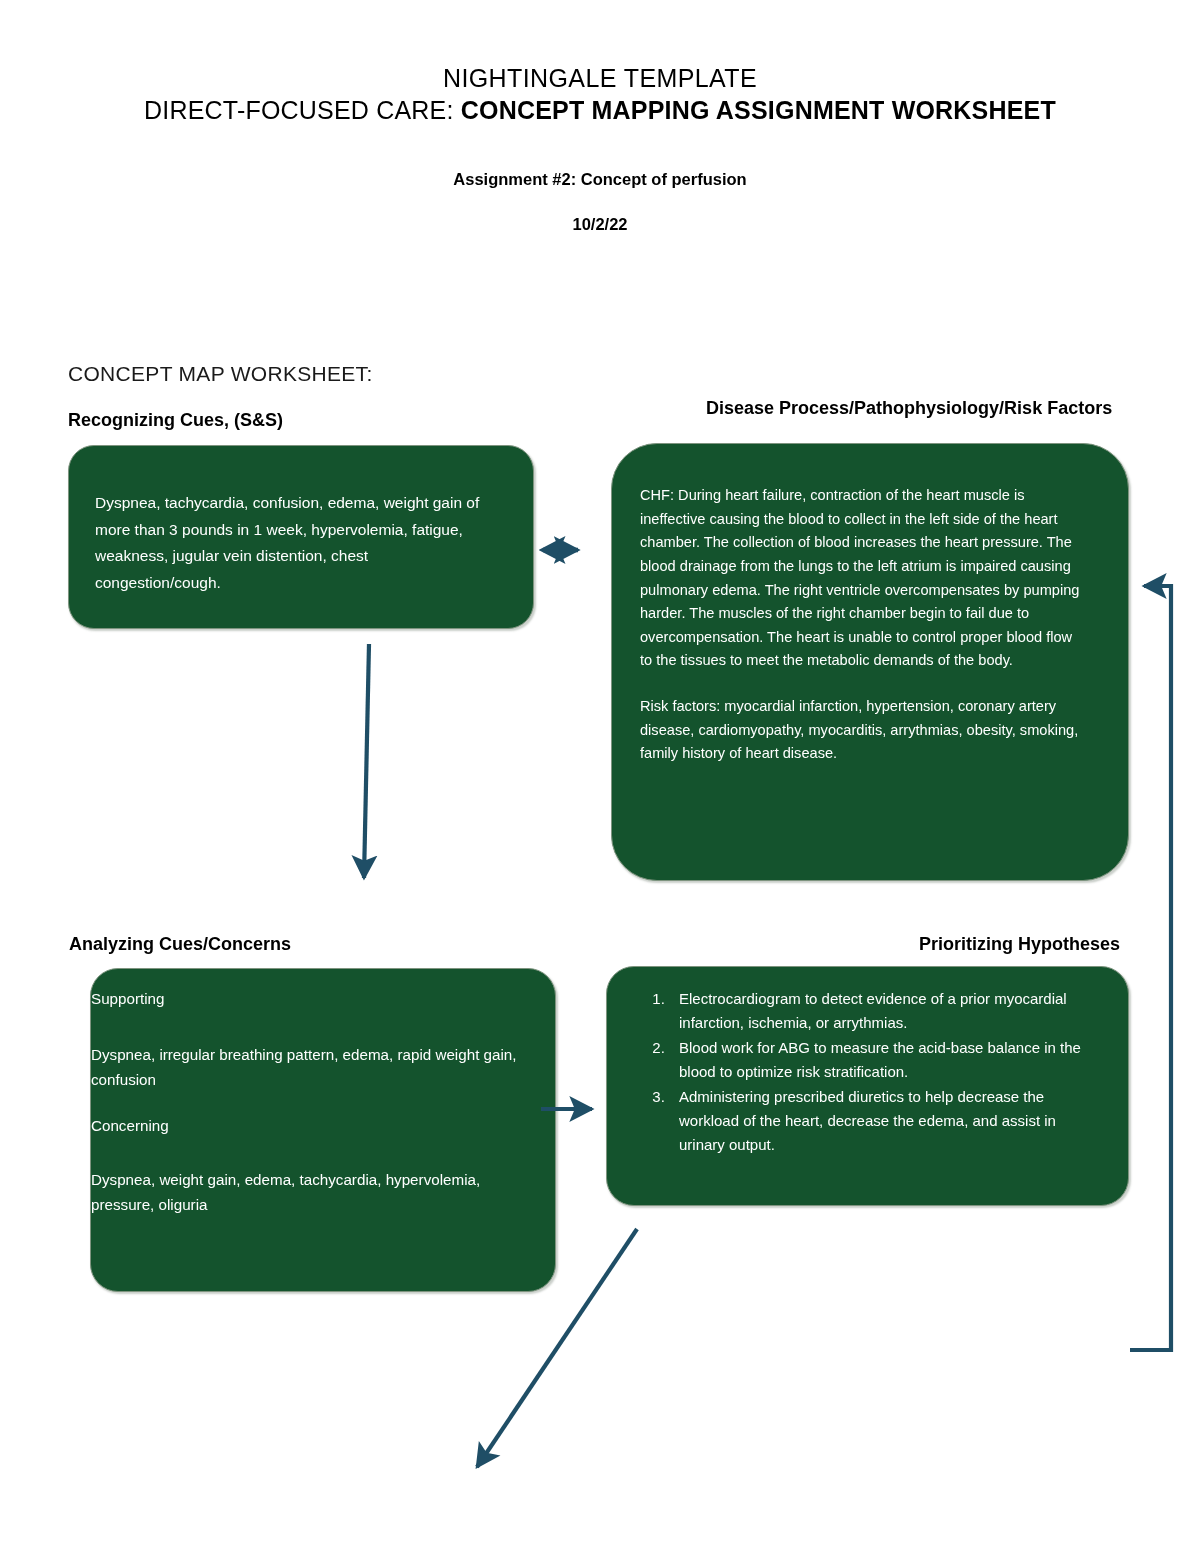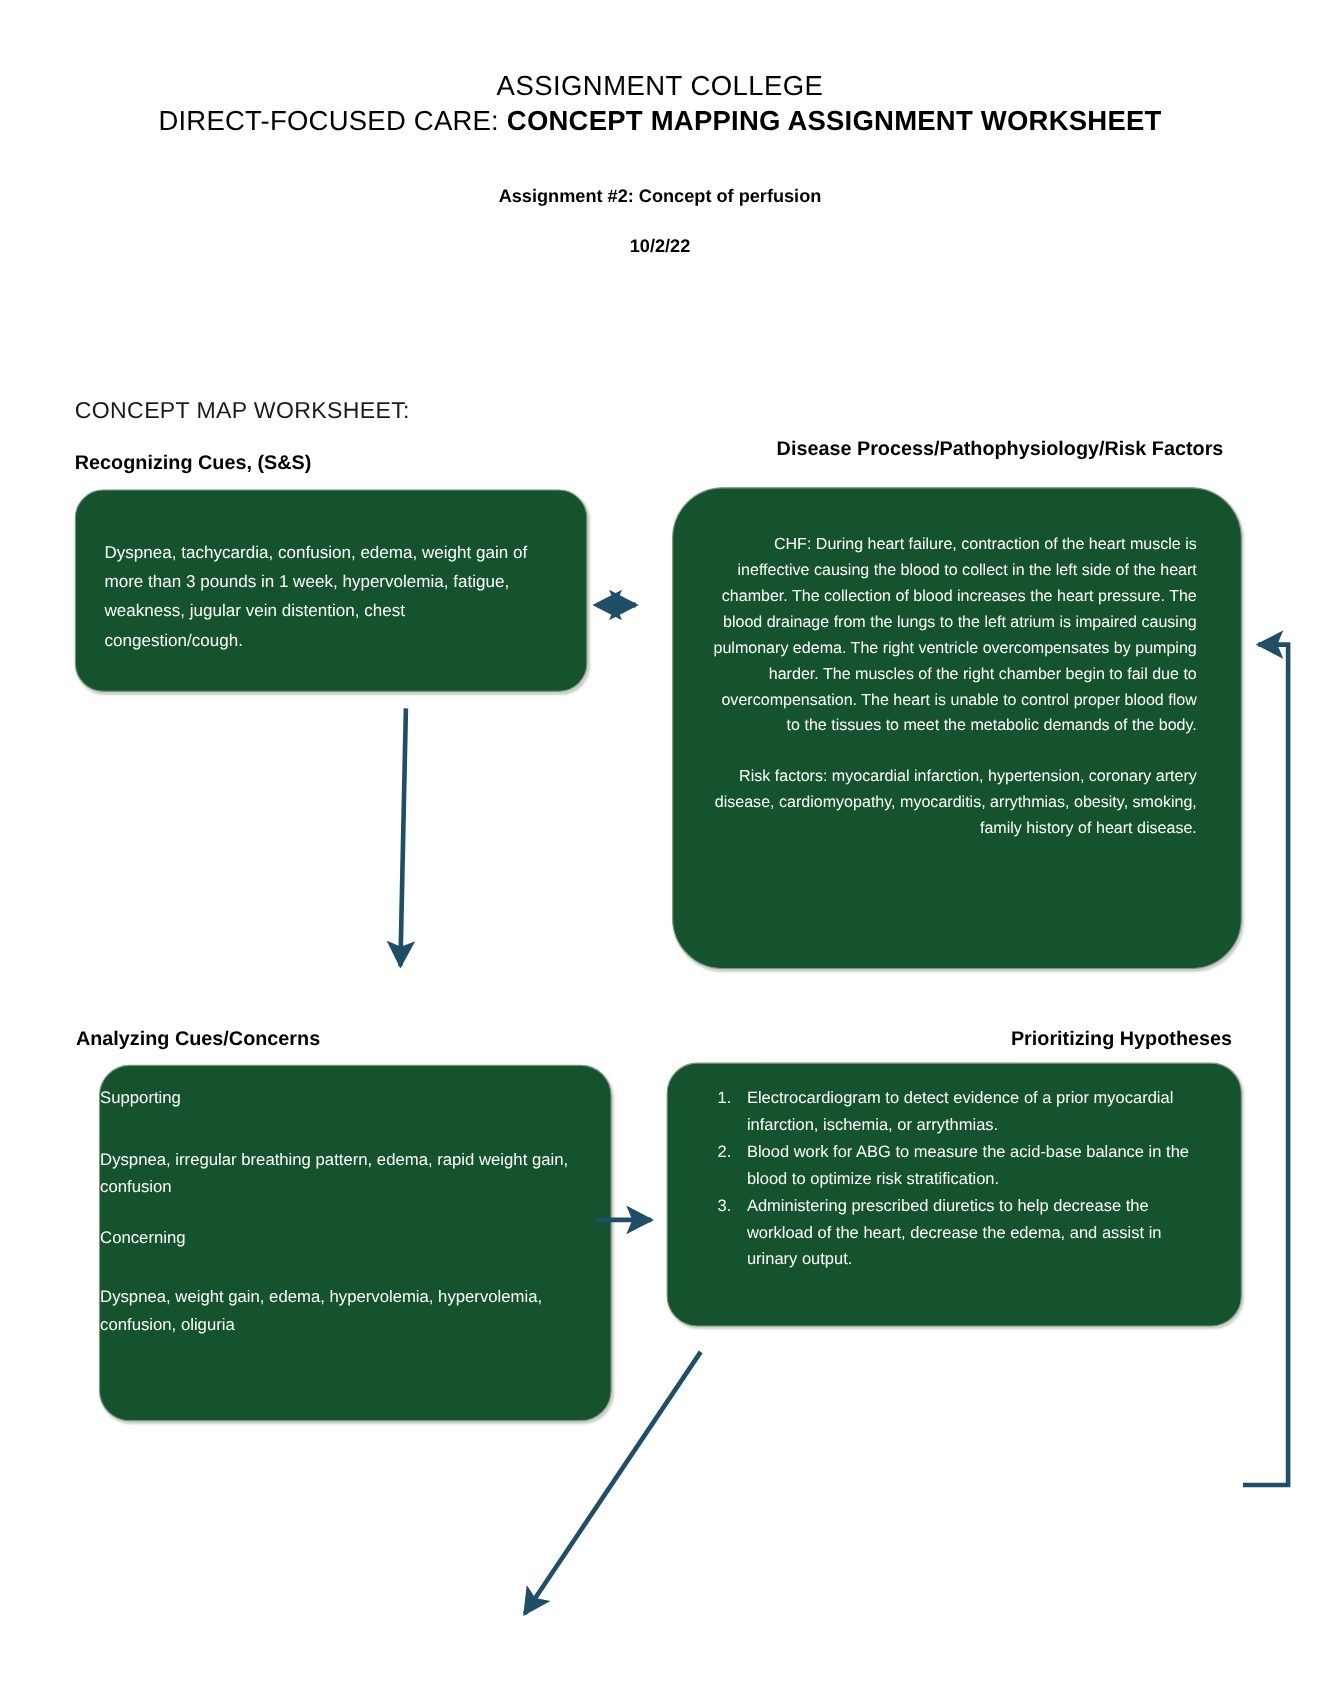--- a/index.html
+++ b/index.html
@@ -55,21 +55,20 @@
     left:68px; top:445px; width:466px; height:184px;
     border-radius:26px;
     padding:44px 40px 0 26px;
   }
   #box-cues .txt { font-size:15.5px; line-height:1.72; }
 
   #box-disease {
     left:611px; top:443px; width:518px; height:438px;
     border-radius:46px;
     padding:40px 40px 0 28px;
-    text-align:right;
   }
   #box-disease .txt { font-size:14.6px; line-height:1.62; }
   #box-disease .para2 { margin-top:22px; }
 
   #box-analyzing {
     left:90px; top:968px; width:466px; height:324px;
     border-radius:28px;
     padding:18px 36px 0 0;
   }
   #box-analyzing .txt { font-size:15.2px; line-height:1.6; }
@@ -91,21 +90,21 @@
   
   #arrows {
     position:absolute; left:0; top:0; width:1200px; height:1553px;
     pointer-events:none;
   }
 </style>
 </head>
 <body>
 
 <div class="header">
-  <div class="title-line1">ASSIGNMENT COLLEGE</div>
+  <div class="title-line1">NIGHTINGALE TEMPLATE</div>
   <div class="title-line2"><span class="thin">DIRECT-FOCUSED CARE: </span><span class="bold">CONCEPT MAPPING ASSIGNMENT WORKSHEET</span></div>
   <div class="subline sub-assignment">Assignment #2: Concept of perfusion</div>
   <div class="subline sub-date">10/2/22</div>
 </div>
 
 <div class="tmpl-label">CONCEPT MAP WORKSHEET:</div>
 
 <div class="box-heading" id="h-recognizing">Recognizing Cues, (S&amp;S)</div>
 <div class="box-heading" id="h-disease">Disease Process/Pathophysiology/Risk Factors</div>
 <div class="box-heading" id="h-analyzing">Analyzing Cues/Concerns</div>
@@ -117,21 +116,21 @@
 
 <div class="gbox" id="box-disease">
   <p class="txt para1">CHF: During heart failure, contraction of the heart muscle is ineffective causing the blood to collect in the left side of the heart chamber. The collection of blood increases the heart pressure. The blood drainage from the lungs to the left atrium is impaired causing pulmonary edema. The right ventricle overcompensates by pumping harder. The muscles of the right chamber begin to fail due to overcompensation. The heart is unable to control proper blood flow to the tissues to meet the metabolic demands of the body.</p>
   <p class="txt para2">Risk factors: myocardial infarction, hypertension, coronary artery disease, cardiomyopathy, myocarditis, arrythmias, obesity, smoking, family history of heart disease.</p>
 </div>
 
 <div class="gbox" id="box-analyzing">
   <p class="txt sub">Supporting</p>
   <p class="txt b1">Dyspnea, irregular breathing pattern, edema, rapid weight gain, confusion</p>
   <p class="txt sub2">Concerning</p>
-  <p class="txt b2">Dyspnea, weight gain, edema, hypervolemia, hypervolemia, confusion, oliguria</p>
+  <p class="txt b2">Dyspnea, weight gain, edema, tachycardia, hypervolemia, pressure, oliguria</p>
 </div>
 
 <div class="gbox" id="box-prioritizing">
   <ol>
     <li>Electrocardiogram to detect evidence of a prior myocardial infarction, ischemia, or arrythmias.</li>
     <li>Blood work for ABG to measure the acid-base balance in the blood to optimize risk stratification.</li>
     <li>Administering prescribed diuretics to help decrease the workload of the heart, decrease the edema, and assist in urinary output.</li>
   </ol>
 </div>
 

